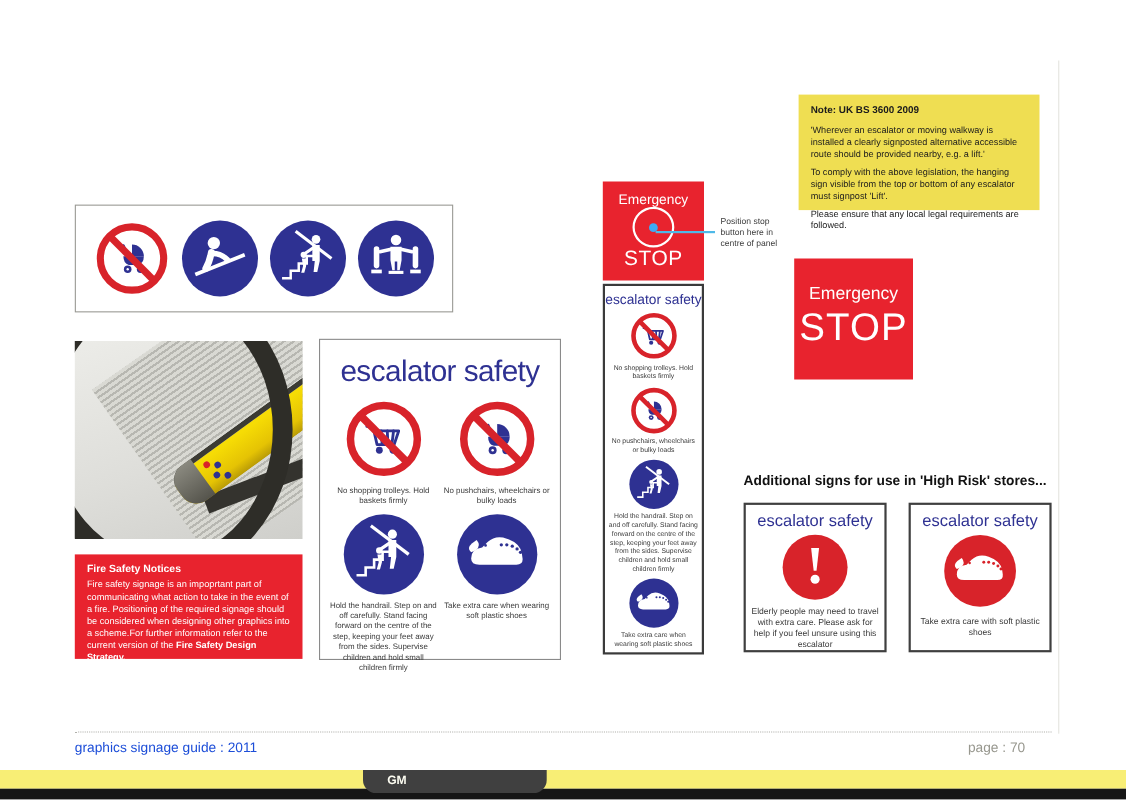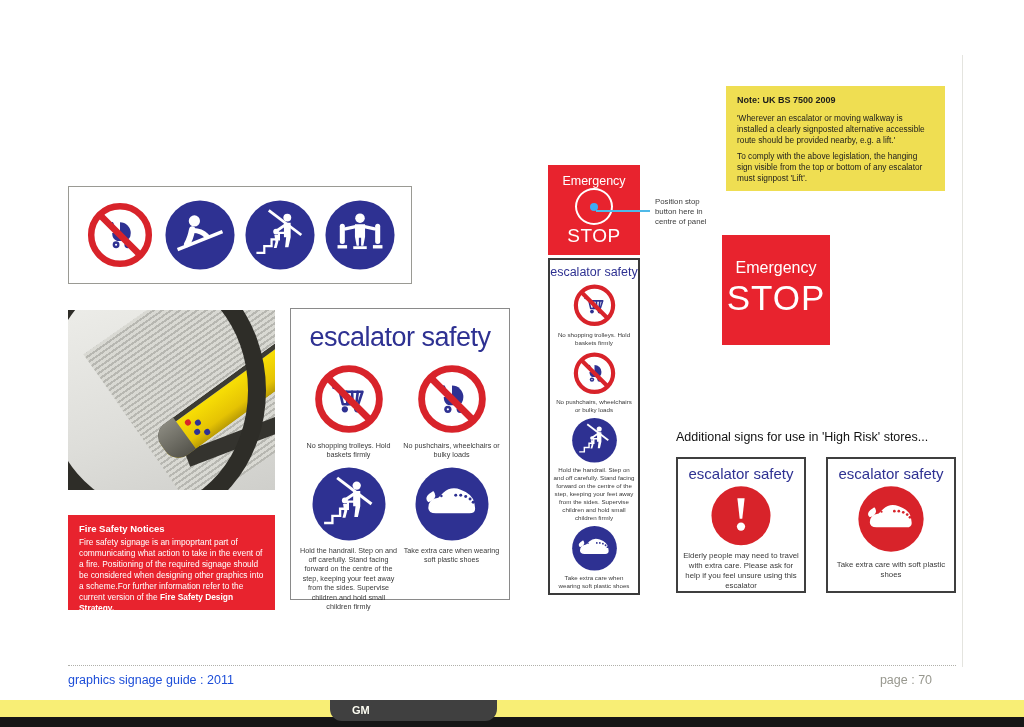--- a/index.html
+++ b/index.html
@@ -41,21 +41,21 @@
   .ph-bar{position:absolute;left:62px;top:16px;width:175px;height:34px;transform-origin:100% 50%;
           transform:rotate(-36deg);border-radius:16px 2px 2px 16px;border-top:5px solid #3c3b34;
           background:linear-gradient(180deg,#f6dc05 8%,#e5c304 70%,#b99b06 100%);z-index:3;}
   .ph-cap{position:absolute;left:0;top:-5px;bottom:0;width:26px;border-radius:16px 0 0 16px;
           background:linear-gradient(180deg,#8a897f,#55544c);}
   .ph-dot{position:absolute;width:6px;height:6px;border-radius:50%;}
   .ph-loop{position:absolute;left:-38px;top:-55px;width:200px;height:235px;border:18px solid #2e2d28;
            border-radius:50%;z-index:4;}
 
   
-  .fire{position:absolute;left:68px;top:515px;width:207px;height:95px;background:#e8232e;color:#fff;
+  .fire{position:absolute;left:68px;top:504px;width:207px;height:95px;background:#e8232e;color:#fff;
         padding:8px 11px;box-sizing:border-box;}
   .fire .ft{font-size:9.5px;font-weight:bold;margin:0 0 2px;}
   .fire p{font-size:8.4px;line-height:1.3;margin:0;}
   .fire .fb{font-weight:bold;}
 
   
   .mpanel{position:absolute;left:290px;top:308px;width:220px;height:292px;background:#fff;
           border:1px solid #8a8a8a;box-sizing:border-box;}
   .mp-title{margin-top:13px;text-align:center;font-size:27px;color:#2e3192;letter-spacing:-.5px;}
   .mp-grid{display:grid;grid-template-columns:1fr 1fr;column-gap:4px;padding:8px 8px 0;}
@@ -82,21 +82,21 @@
   .st-cap{font-size:6.2px;line-height:1.3;color:#3a3a3a;text-align:center;width:82px;margin:2px 0 3px;}
 
   
   .bstop{position:absolute;left:722px;top:235px;width:108px;height:110px;background:#e8232e;color:#fff;
          display:flex;flex-direction:column;align-items:center;padding-top:24px;box-sizing:border-box;}
   .bstop .ew{font-size:16px;}
   .bstop .sw{font-size:35px;letter-spacing:1px;margin-top:1px;}
   .bcap{position:absolute;left:722px;top:351px;width:112px;font-size:9px;line-height:1.3;color:#3f3f3f;}
 
   
-  .hr-head{position:absolute;left:676px;top:430px;font-size:12.5px;font-weight:normal;color:#121212;}
+  .hr-head{position:absolute;left:676px;top:430px;font-size:12.5px;font-weight:bold;color:#121212;}
   .hrp{position:absolute;top:457px;width:130px;height:136px;background:#fff;border:2px solid #3f3f3f;
        box-sizing:border-box;display:flex;flex-direction:column;align-items:center;}
   .hrp1{left:676px;} .hrp2{left:826px;}
   .hr-title{font-size:15px;color:#2e3192;margin-top:6px;}
   .hr-cap{font-size:7.8px;line-height:1.3;color:#3a3a3a;text-align:center;width:118px;margin-top:4px;}
 
   
   .dotline{position:absolute;left:68px;top:665px;width:888px;border-top:1px dotted #b0b0aa;}
   .f-left{position:absolute;left:68px;top:673px;font-size:12.5px;color:#1d4ed8;}
   .f-right{position:absolute;left:856px;top:673px;width:100px;text-align:center;font-size:12.5px;color:#98988f;}
@@ -169,23 +169,24 @@
       <circle cx="50" cy="71" r="8" fill="currentColor"></circle>
     </symbol>
   </defs>
 </svg>
 
 <div class="page">
 
 
 
   <div class="note">
-    <p class="nt">Note: UK BS 7500 2009</p>
+    <p class="nt">Note: UK BS 3600 2009</p>
     <p class="it">'Wherever an escalator or moving walkway is installed a clearly signposted alternative accessible route should be provided nearby, e.g. a lift.'</p>
     <p>To comply with the above legislation, the hanging sign visible from the top or bottom of any escalator must signpost 'Lift'.</p>
+    <p class="it">Please ensure that any local legal requirements are followed.</p>
   </div>
 
   <div class="rowbox">
     <svg class="sgn s72" viewBox="0 0 100 100">
       <circle cx="50" cy="50" r="45" fill="#fff"></circle>
       <g color="#2e3192" transform="translate(16,16) scale(0.68)">
           <use href="#i-pushchair"></use>
         </g>
       <circle cx="50" cy="50" r="40" fill="none" stroke="#d8232a" stroke-width="9"></circle>
       <line x1="22" y1="22" x2="78" y2="78" stroke="#d8232a" stroke-width="9"></line>

